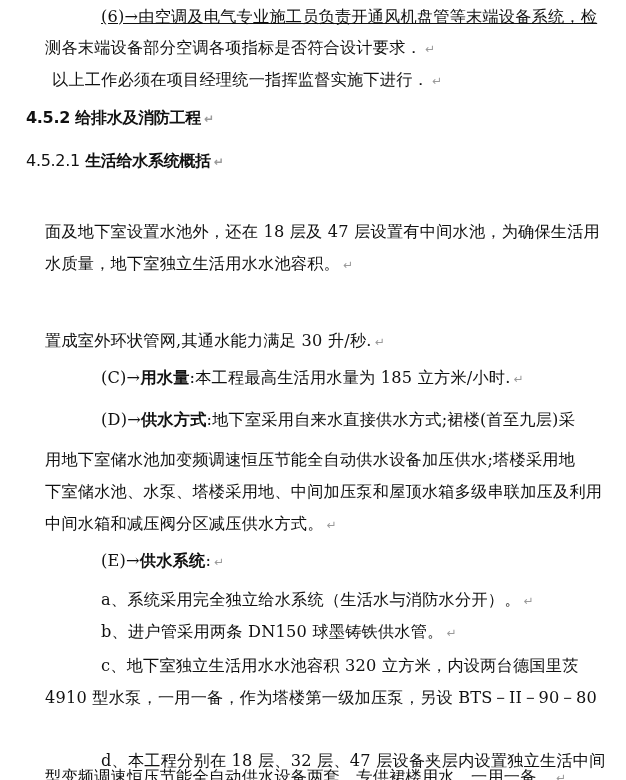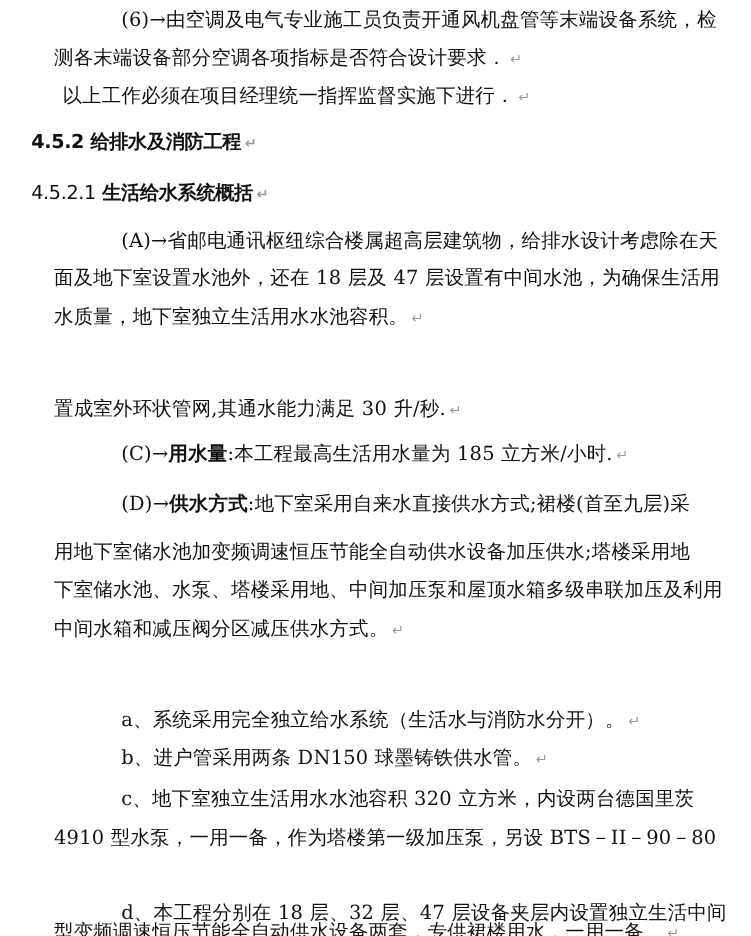--- a/index.html
+++ b/index.html
@@ -20,43 +20,40 @@
   }
   .heading .num-light { font-weight: normal; }
   .b { font-family: "DejaVu Sans", "Liberation Sans", sans-serif; font-weight: bold; }
   .ret { color: #9a9a9a; font-size: 12px; margin-left: 3px; font-family: "DejaVu Sans", sans-serif; }
 </style>
 </head>
 <body>
 
 <div class="page">
 
-  <div class="line" style="left:101px; top:6px;">
+  <div class="line" style="left:101px; top:6px;text-decoration:underline;">
     <span>(6)→由空调及电气专业施工员负责开通风机盘管等末端设备系统，检</span>
   </div>
   <div class="line" style="left:45px; top:37px;">
     <span>测各末端设备部分空调各项指标是否符合设计要求．</span><span class="ret">↵</span>
   </div>
   <div class="line" style="left:52px; top:69px;">
     <span>以上工作必须在项目经理统一指挥监督实施下进行．</span><span class="ret">↵</span>
   </div>
 
   <div class="heading" style="left:26px; top:107px;">
     <span>4.5.2</span>
     <span>给排水及消防工程</span><span class="ret">↵</span>
   </div>
 
   <div class="heading" style="left:26px; top:150px;">
     <span class="num-light">4.5.2.1</span>
     <span>生活给水系统概括</span><span class="ret">↵</span>
   </div>
 
-  <div class="line" style="left:101px; top:190px;">
-    <span>(A)→省邮电通讯枢纽综合楼属超高层建筑物，给排水设计考虑除在天</span>
-  </div>
   <div class="line" style="left:45px; top:221px;">
     <span>面及地下室设置水池外，还在 18 层及 47 层设置有中间水池，为确保生活用</span>
   </div>
   <div class="line" style="left:45px; top:253px;">
     <span>水质量，地下室独立生活用水水池容积。</span><span class="ret">↵</span>
   </div>
 
   <div class="line" style="left:45px; top:330px;">
     <span>置成室外环状管网,其通水能力满足 30 升/秒.</span><span class="ret">↵</span>
   </div>
@@ -71,20 +68,23 @@
   <div class="line" style="left:45px; top:449px;">
     <span>用地下室储水池加变频调速恒压节能全自动供水设备加压供水;塔楼采用地</span>
   </div>
   <div class="line" style="left:45px; top:481px;">
     <span>下室储水池、水泵、塔楼采用地、中间加压泵和屋顶水箱多级串联加压及利用</span>
   </div>
   <div class="line" style="left:45px; top:513px;">
     <span>中间水箱和减压阀分区减压供水方式。</span><span class="ret">↵</span>
   </div>
 
+  <div class="line" style="left:101px; top:550px;">
+    <span>(E)→</span><span class="b">供水系统</span><span>:</span><span class="ret">↵</span>
+  </div>
 
   <div class="line" style="left:101px; top:589px;">
     <span>a、系统采用完全独立给水系统（生活水与消防水分开）。</span><span class="ret">↵</span>
   </div>
   <div class="line" style="left:101px; top:621px;">
     <span>b、进户管采用两条 DN150 球墨铸铁供水管。</span><span class="ret">↵</span>
   </div>
 
   <div class="line" style="left:101px; top:655px;">
     <span>c、地下室独立生活用水水池容积 320 立方米，内设两台德国里茨</span>

